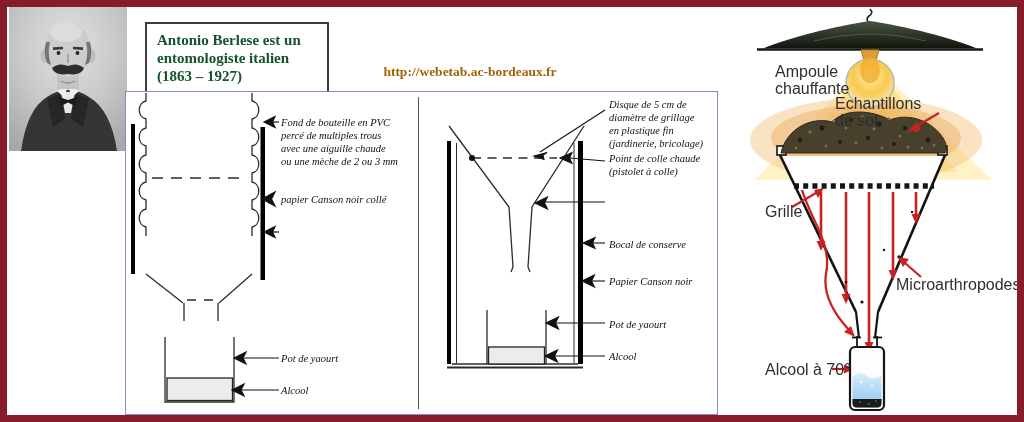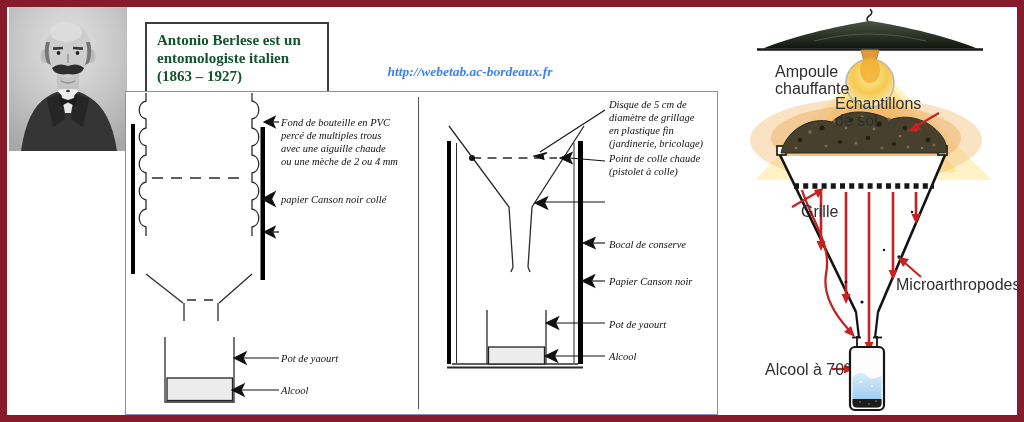--- a/index.html
+++ b/index.html
@@ -12,21 +12,21 @@
   
   .title-box{
     position:absolute;left:138px;top:15px;width:162px;
     border:2px solid #3c3c3c;background:#fff;
     padding:7px 8px 6px 10px;
     font-weight:bold;font-size:15px;line-height:18px;color:#14532d;
     white-space:pre-line;
   }
   .url-text{
     position:absolute;left:358px;top:57px;width:210px;text-align:center;
-    font-weight:bold;font-style:italic;font-size:13.5px;color:#3b82f6;
+    font-weight:bold;font-size:13.5px;color:#a16207;
   }
   
   .panel{
     position:absolute;left:118px;top:84px;width:593px;height:324px;
     border:1px solid #8a8ac4;background:#fff;box-sizing:border-box;
   }
   .divider{
     position:absolute;left:411px;top:90px;width:1px;height:312px;background:#555;
   }
   .dlabel{
@@ -155,21 +155,21 @@
       <line x1="556" y1="323" x2="605" y2="323"></line>
         <polygon points="546,323 558.5,317 555.5,323 558.5,329"></polygon>
       <line x1="555" y1="356" x2="605" y2="356"></line>
         <polygon points="545,356 557.5,350 554.5,356 557.5,362"></polygon>
     </g>
   </svg>
 
   <div class="dlabel" style="left:274px;top:109px">Fond de bouteille en PVC
 percé de multiples trous
 avec une aiguille chaude
-ou une mèche de 2 ou 4 mm</div>
+ou une mèche de 2 ou 3 mm</div>
   <div class="dlabel" style="left:274px;top:186px">papier Canson noir collé</div>
   <div class="dlabel" style="left:274px;top:345px">Pot de yaourt</div>
   <div class="dlabel" style="left:274px;top:377px">Alcool</div>
 
   <div class="dlabel" style="left:602px;top:91px;width:108px">Disque de 5 cm de
 diamètre de grillage
 en plastique fin
 (jardinerie, bricolage)</div>
   <div class="dlabel" style="left:602px;top:145px;width:108px">Point de colle chaude
 (pistolet à colle)</div>
@@ -310,17 +310,17 @@
       <circle cx="876" cy="401" r="1.0" fill="#5a5a5a"></circle>
       <circle cx="861" cy="382" r="1.3" fill="#eaf5ff"></circle>
         <circle cx="872" cy="386" r="1.2" fill="#eaf5ff"></circle>
     </g>
   </svg>
 
   <div class="ilabel" style="left:768px;top:56px">Ampoule
 chauffante</div>
   <div class="ilabel right" style="left:828px;top:88px;width:157px">Echantillons
 de sol</div>
-  <div class="ilabel" style="left:794px;top:196px">Grille</div>
+  <div class="ilabel" style="left:758px;top:196px">Grille</div>
   <div class="ilabel" style="left:889px;top:269px">Microarthropodes</div>
   <div class="ilabel" style="left:758px;top:354px">Alcool à 70°</div>
 
 </div>
 
 </body></html>

